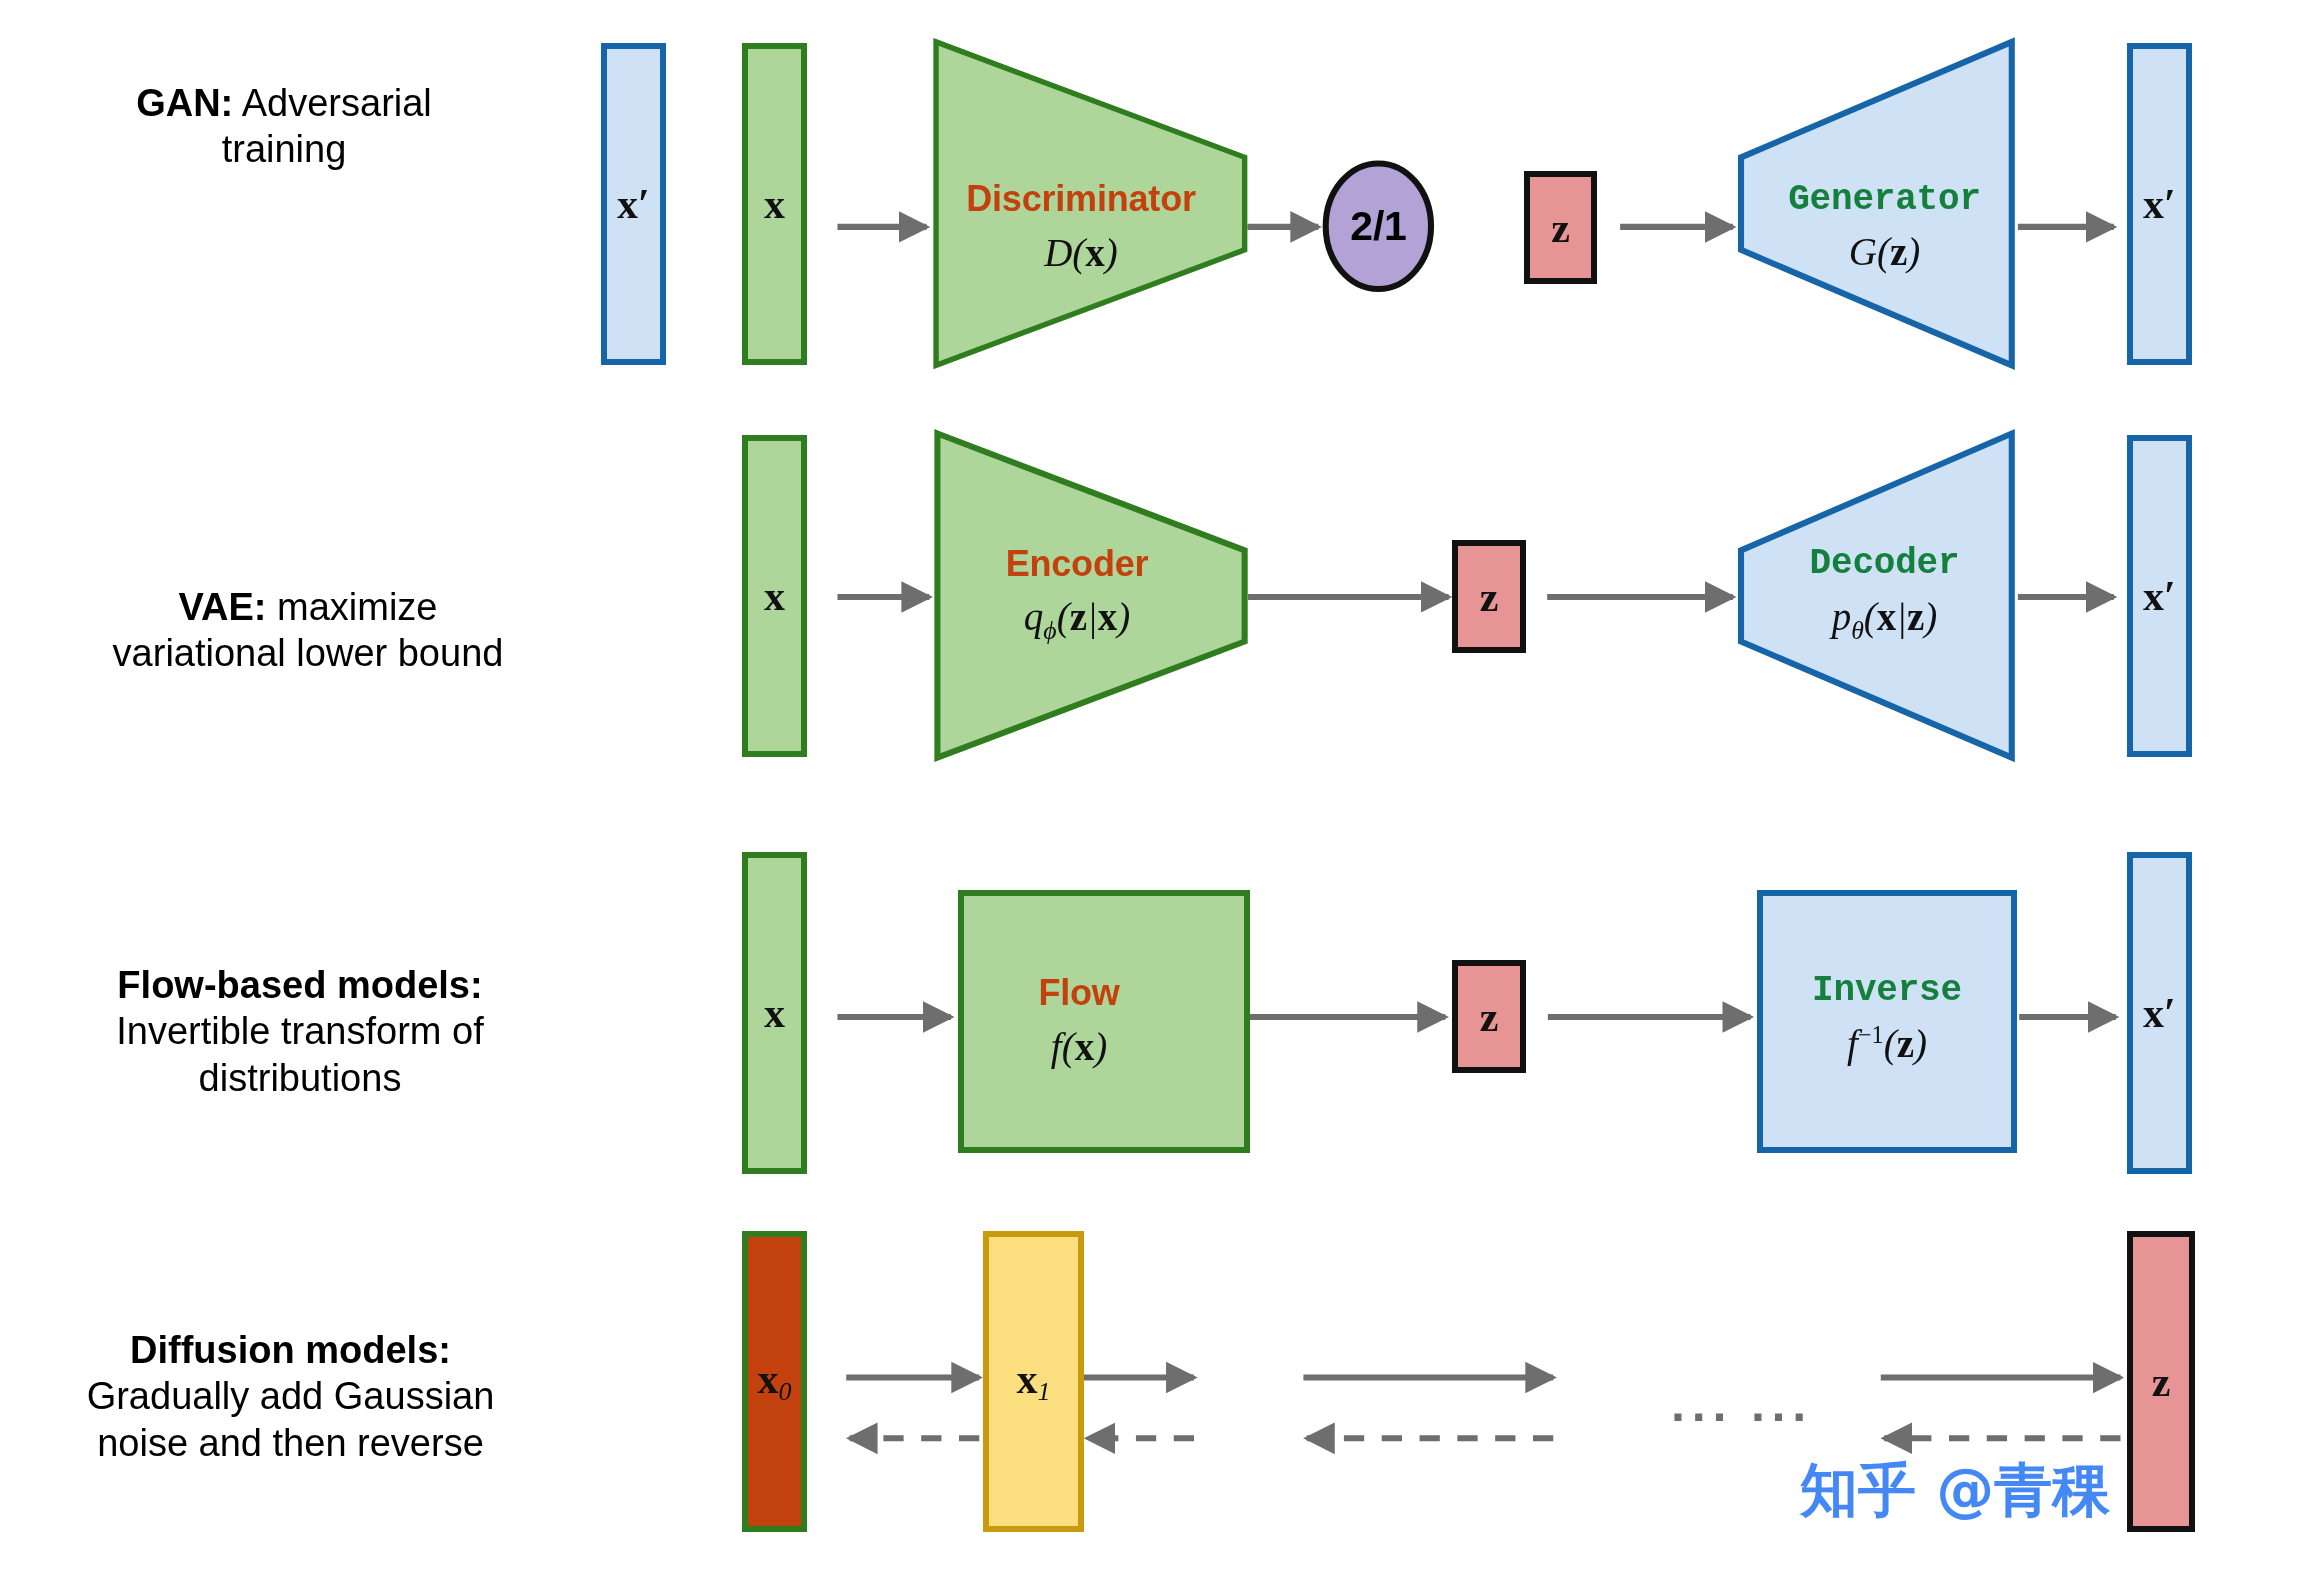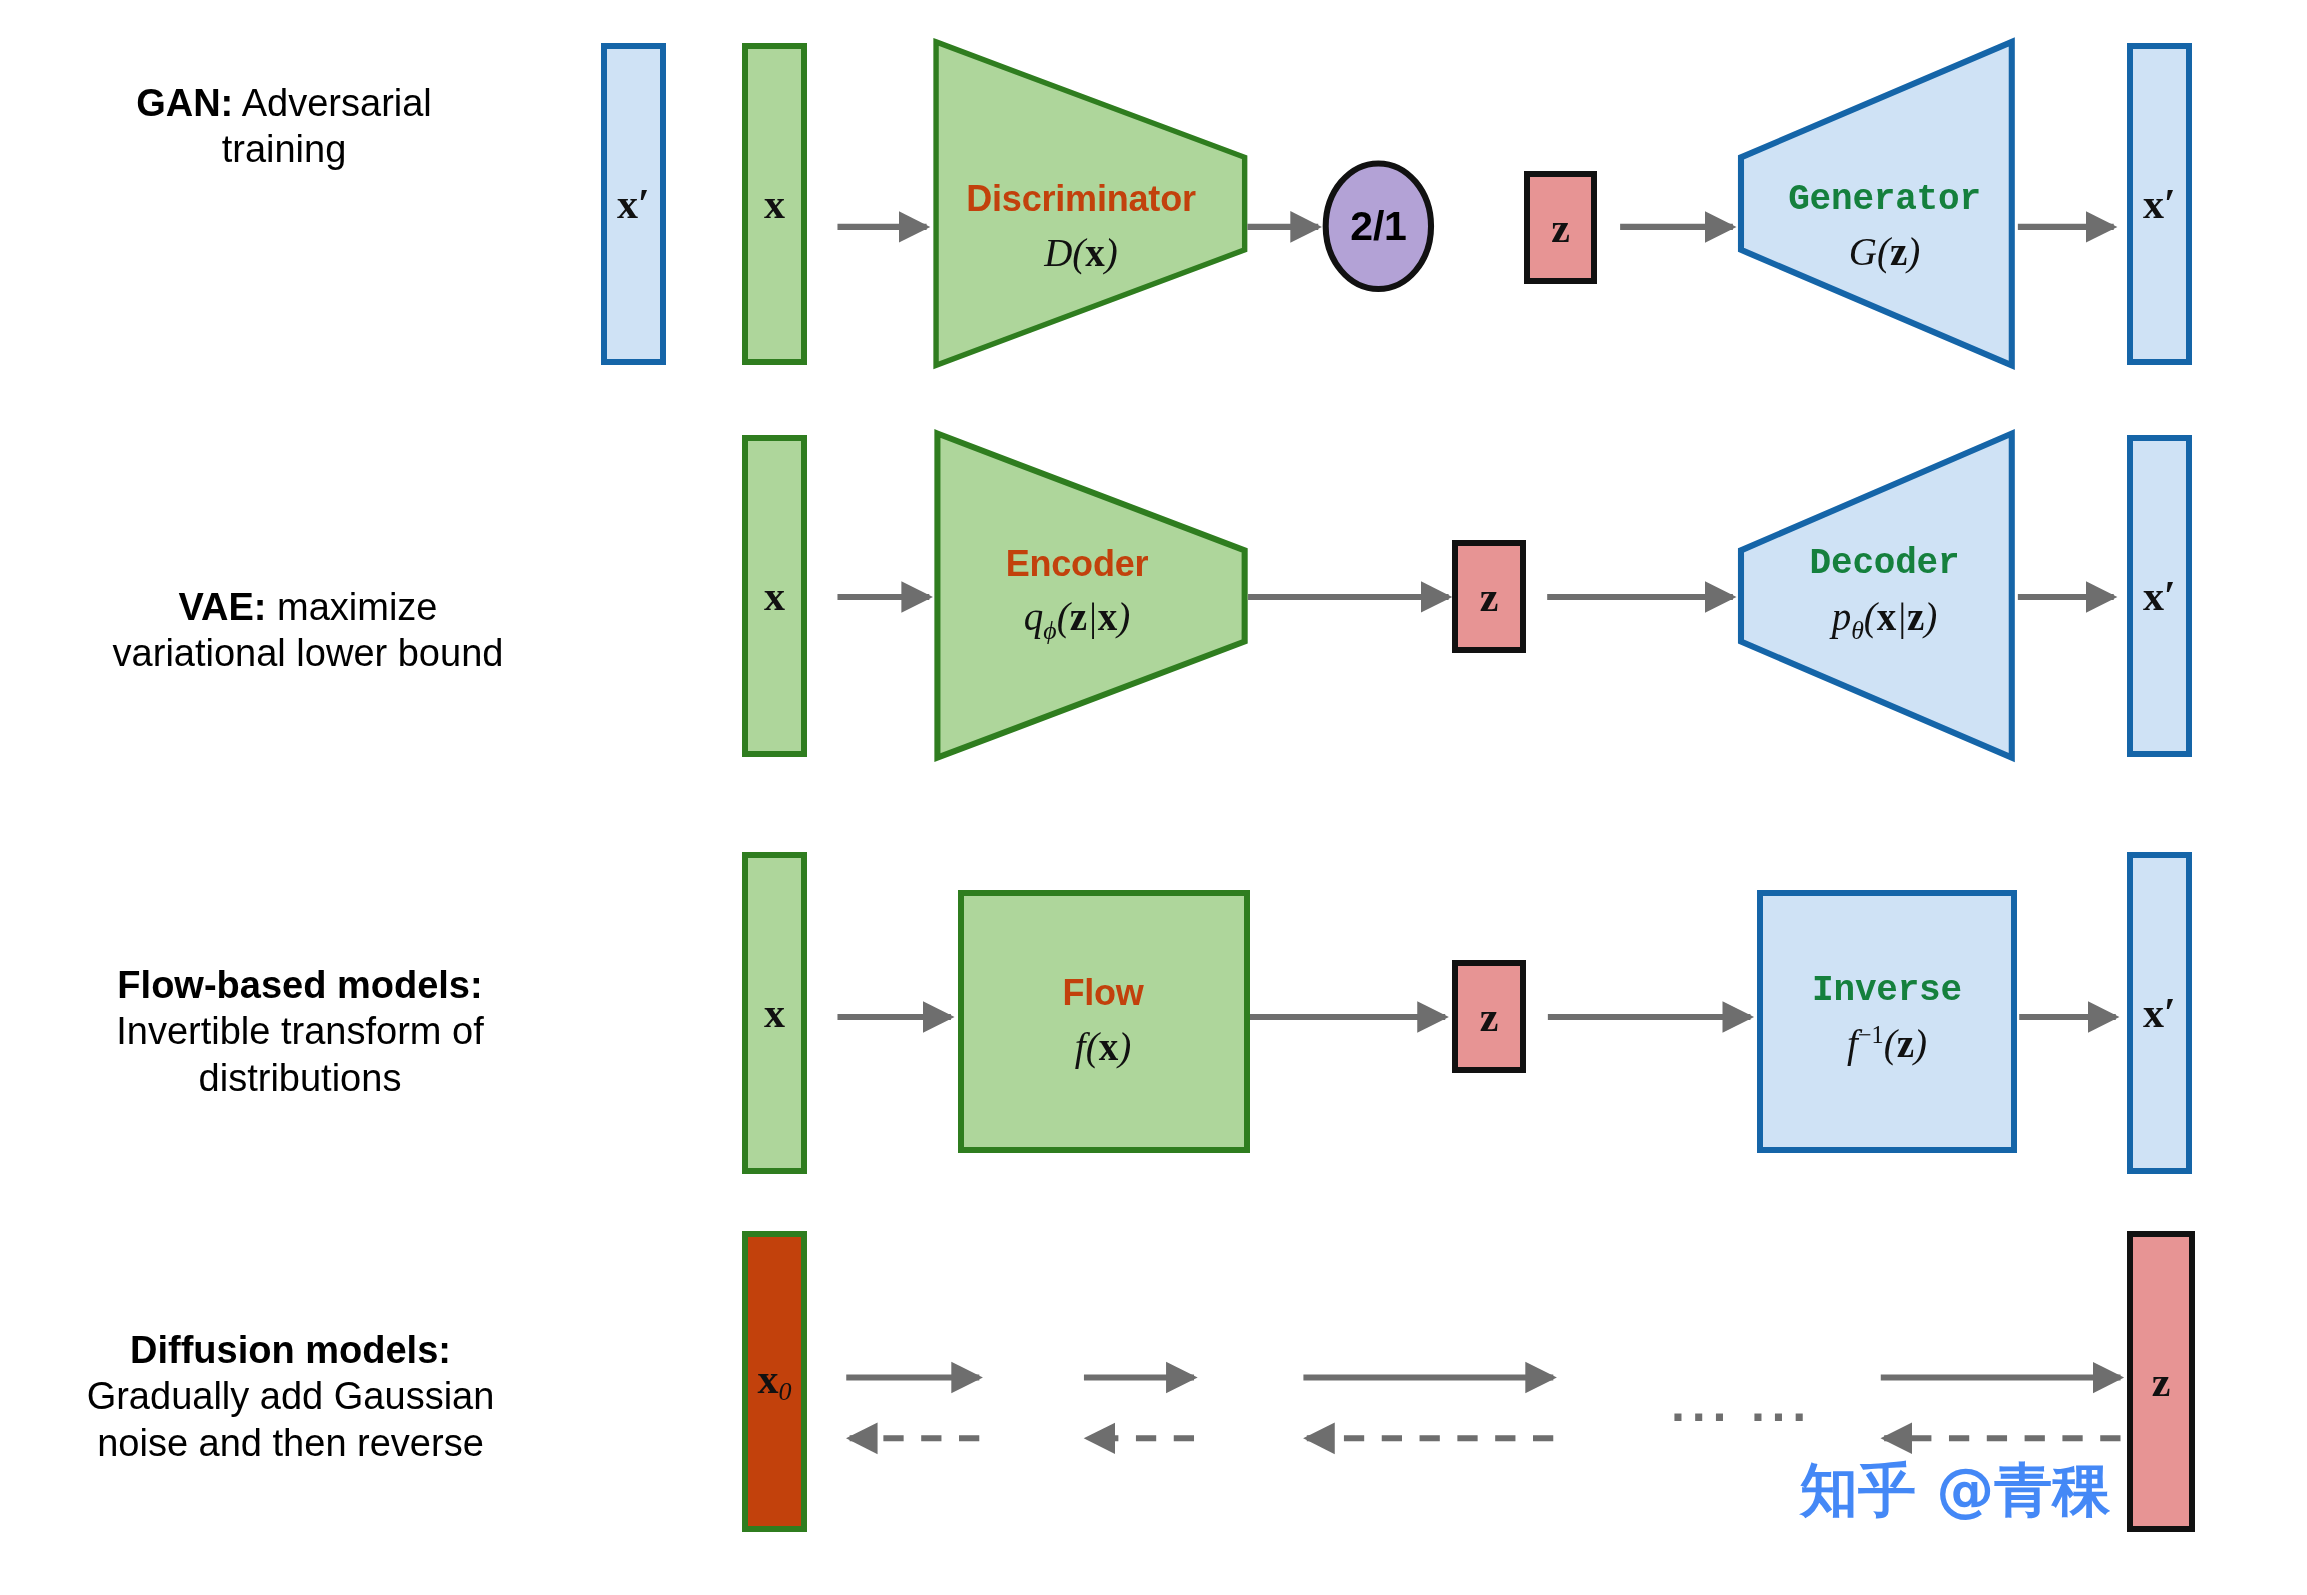--- a/index.html
+++ b/index.html
@@ -166,21 +166,21 @@
   <div class="lbl" style="left:1756px;top:527px;width:257px;height:135px;">
     <span class="title blue-title">Decoder</span>
     <span class="formula" style="margin-top:9.5px;"><i>p</i><sub style="font-style:italic;font-size:0.66em;">θ</sub>(<b style="font-style:normal;">x</b>|<b style="font-style:normal;">z</b>)</span>
   </div>
 
   <div class="box" style="left:742px;top:852px;width:65px;height:322px;background:#aed69b;border:6px solid #2f7d1f;">
     <span class="varsym">x</span>
   </div>
 
   <div class="box" style="left:958px;top:890px;width:292px;height:263px;background:#aed69b;border:6px solid #2f7d1f;"></div>
-  <div class="lbl" style="left:958px;top:942px;width:242px;height:157px;padding-left:24px;">
+  <div class="lbl" style="left:958px;top:942px;width:242px;height:157px;">
     <span class="title green-title">Flow</span>
     <span class="formula" style="margin-top:10.8px;"><i>f</i>(<b style="font-style:normal;">x</b>)</span>
   </div>
 
   <div class="box" style="left:1452px;top:960px;width:74px;height:113px;background:#e79494;border:6px solid #111111;">
     <span class="varsym">z</span>
   </div>
 
   <div class="box" style="left:1757px;top:890px;width:260px;height:263px;background:#cfe2f5;border:6px solid #1565a8;"></div>
   <div class="lbl" style="left:1757px;top:935px;width:260px;height:166px;">
@@ -189,20 +189,23 @@
   </div>
 
   <div class="box" style="left:2127px;top:852px;width:65px;height:322px;background:#cfe2f5;border:6px solid #1565a8;">
     <span class="varsym">x′</span>
   </div>
 
   <div class="box" style="left:742px;top:1231px;width:65px;height:301px;background:#c2410c;border:6px solid #2f7d1f;">
     <span class="varsym"><span>x</span><sub>0</sub></span>
   </div>
 
+  <div class="box" style="left:983px;top:1231px;width:101px;height:301px;background:#fbdf7f;border:6px solid #c79a10;">
+    <span class="varsym"><span>x</span><sub>1</sub></span>
+  </div>
 
 
   <div class="lbl" style="left:1607px;top:1383px;width:270px;height:68px;">
     <span style="font-size:50px;font-weight:bold;color:#6e6e6e;letter-spacing:4px;">···  ···</span>
   </div>
 
   <div class="box" style="left:2127px;top:1231px;width:68px;height:301px;background:#e79494;border:6px solid #111111;">
     <span class="varsym">z</span>
   </div>
 

